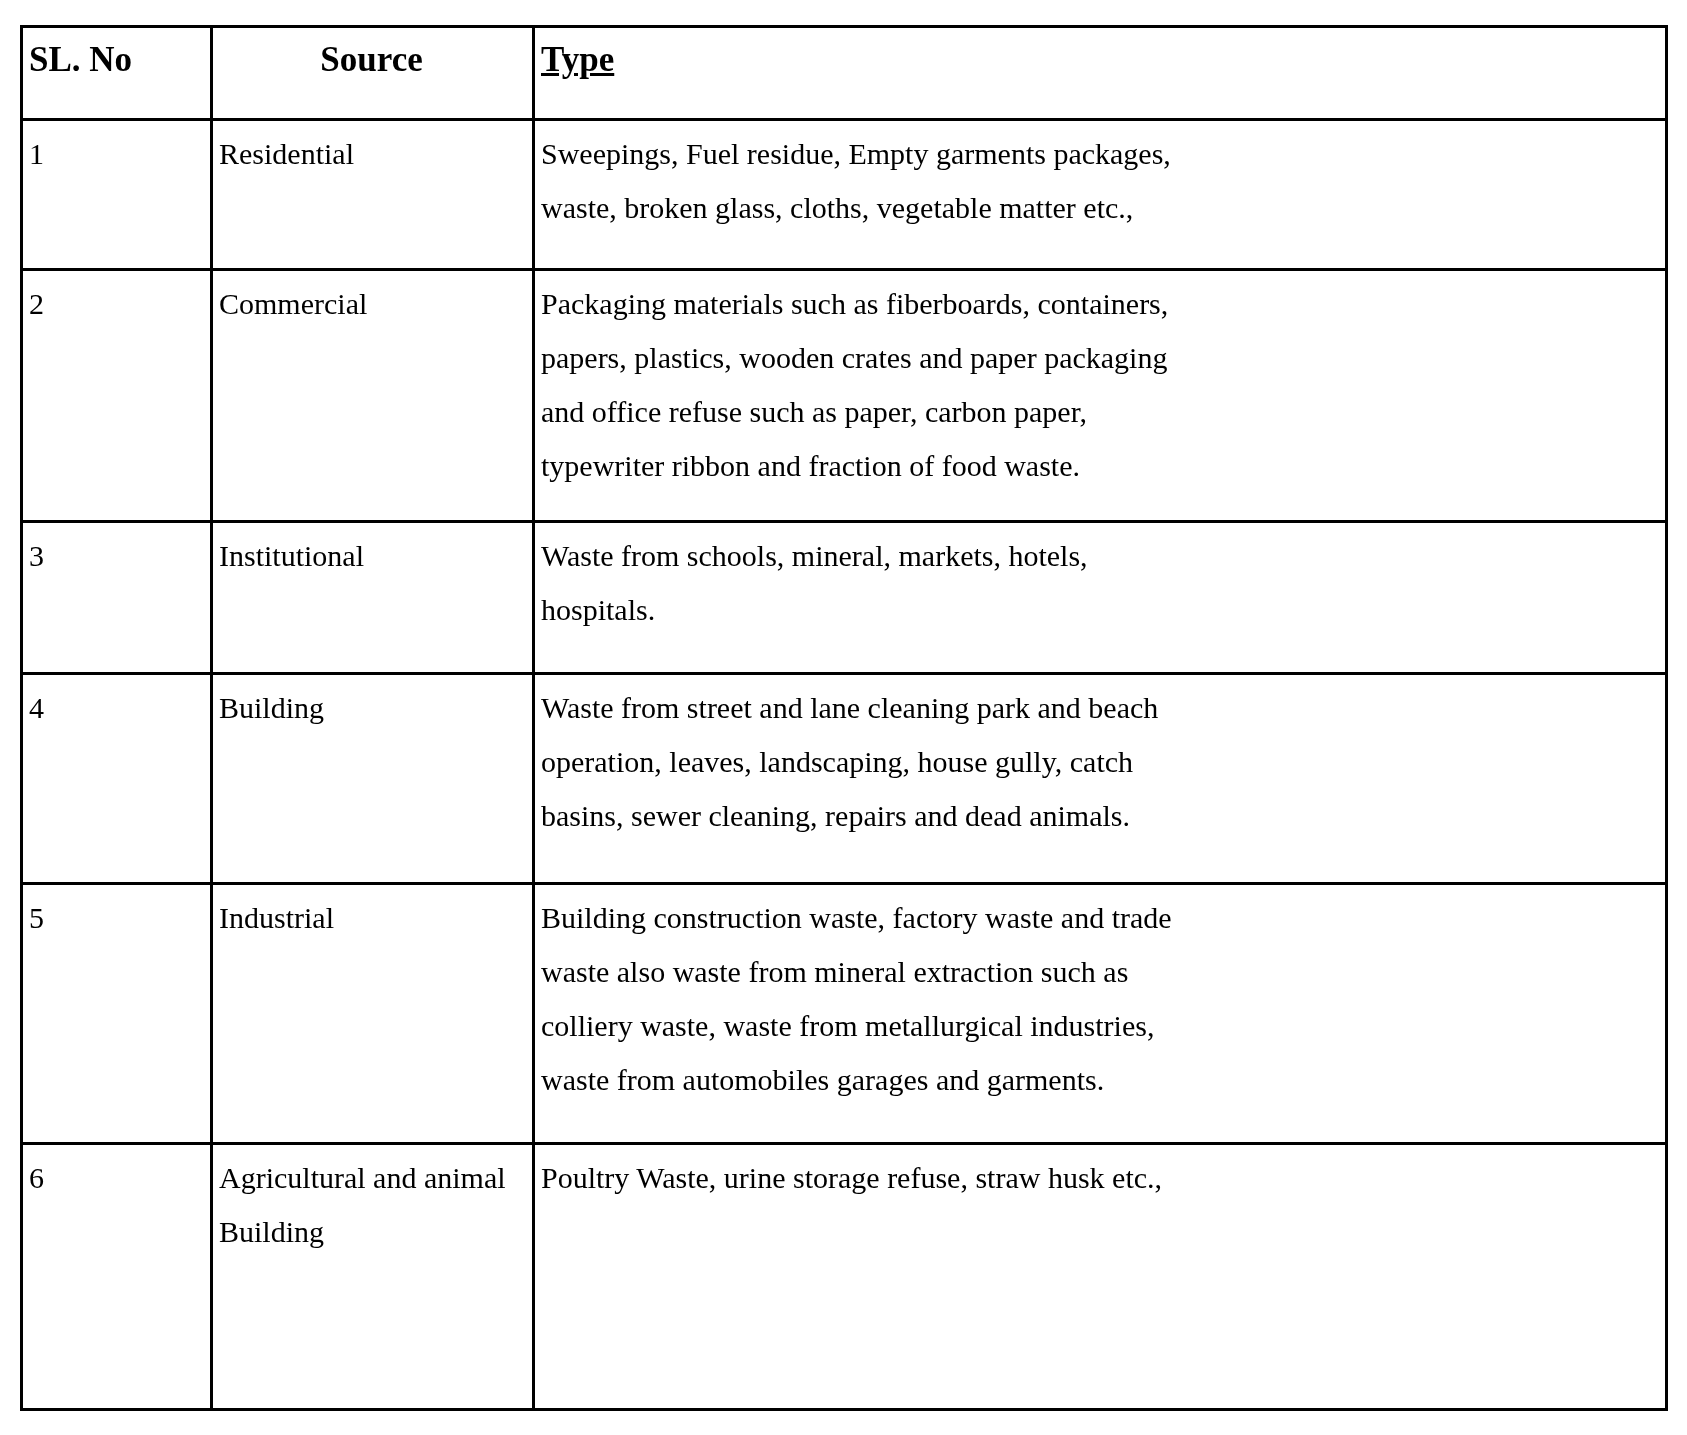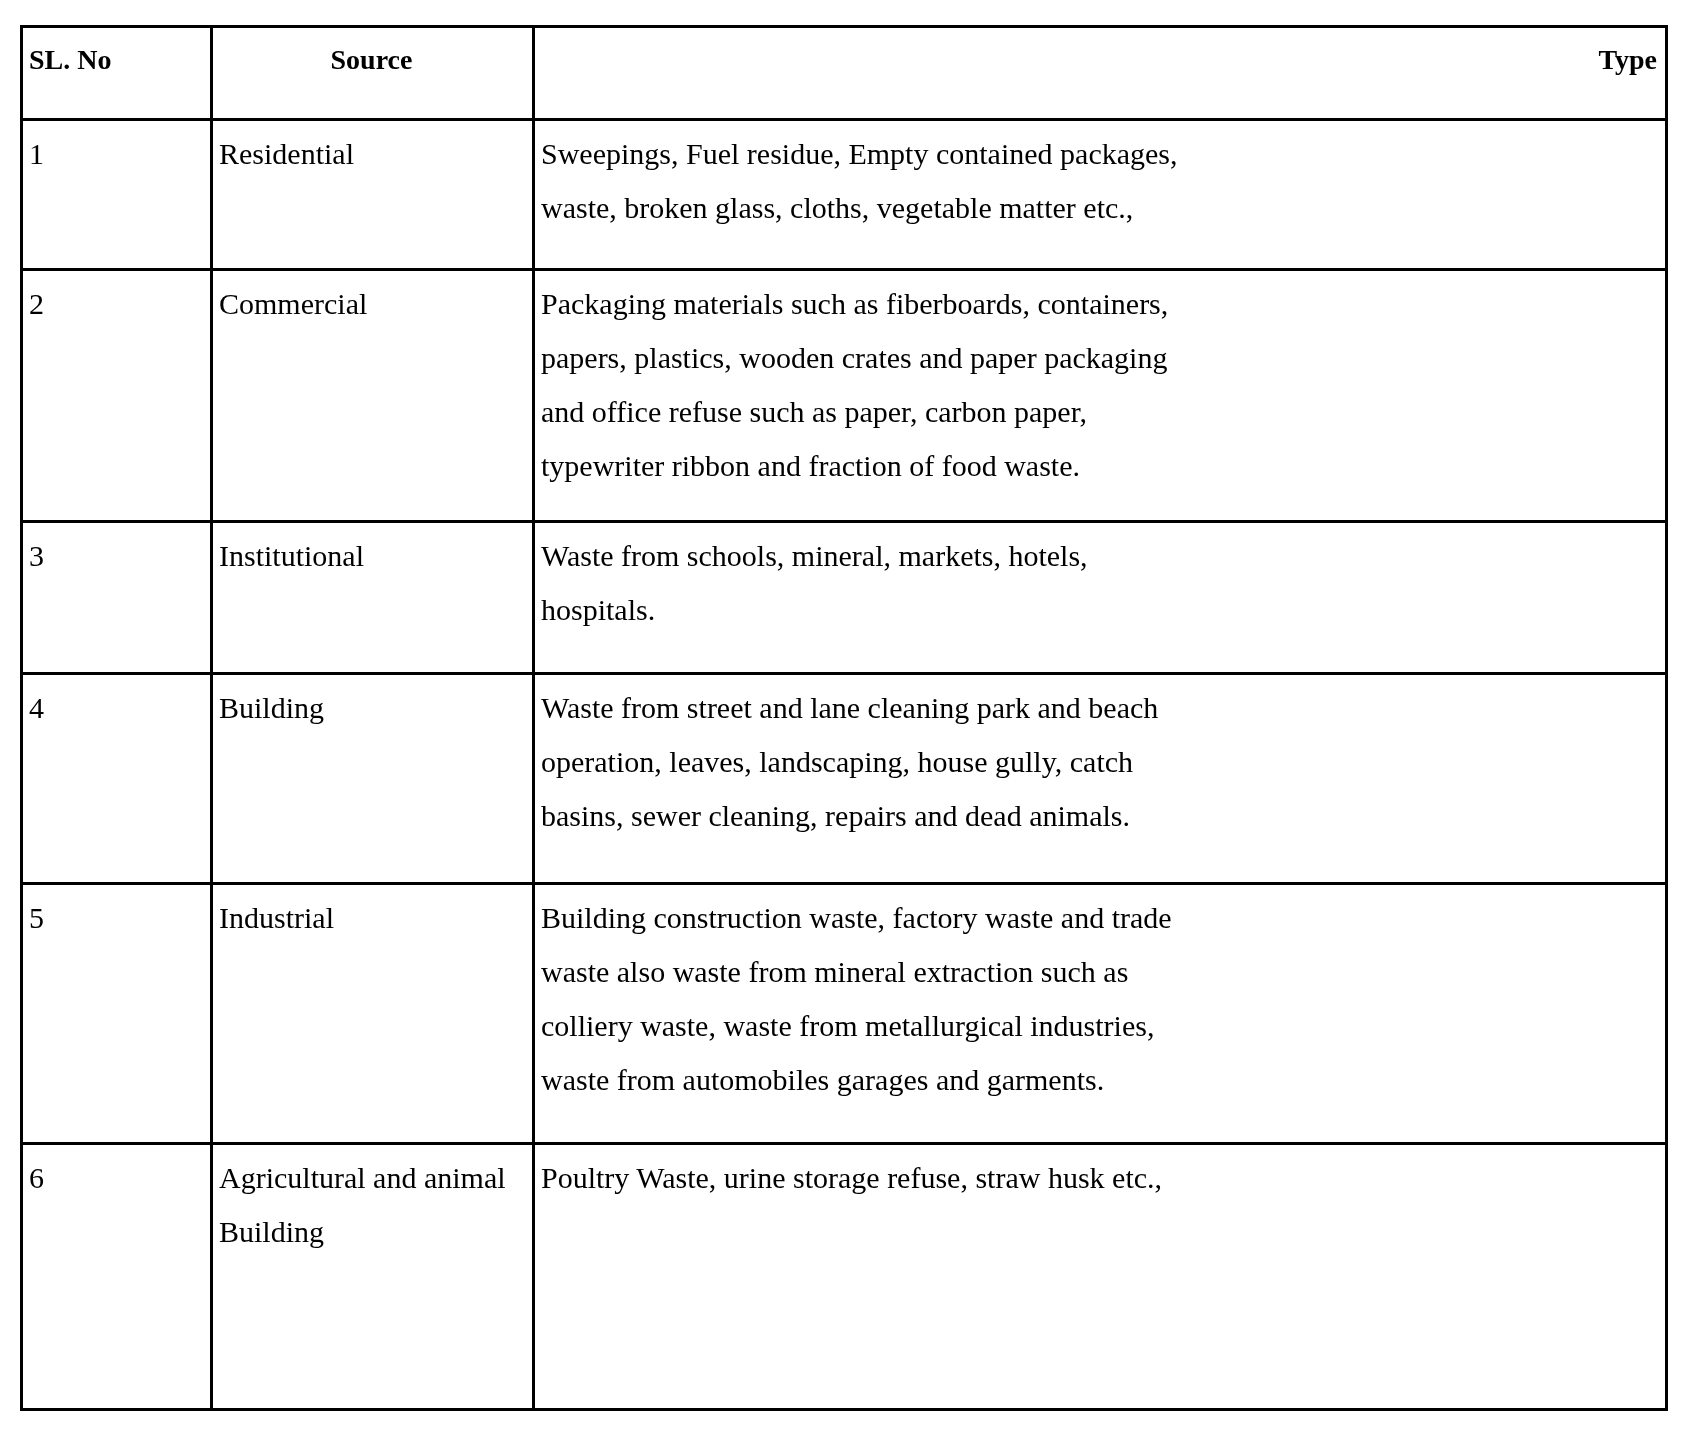--- a/index.html
+++ b/index.html
@@ -27,32 +27,32 @@
     border: 3px solid #000000;
     vertical-align: top;
     padding: 6px 8px 6px 6px;
     font-size: 30px;
     line-height: 54px;
     white-space: pre-line;
     overflow: hidden;
   }
   table.doc-table th {
     font-weight: bold;
-    font-size: 28px;
+    font-size: 35px;
     line-height: 44px;
     white-space: normal;
     padding-top: 10px;
   }
   col.c-sl     { width: 190px; }
   col.c-source { width: 322px; }
   col.c-type   { width: 1133px; }
 
   th.h-sl     { text-align: left; }
   th.h-source { }
-  th.h-type   { text-align: right; }
+  th.h-type   { text-align: left; text-decoration: underline; }
 
   td.cell-sl     { padding-left: 4px; }
   td.cell-source { padding-left: 8px; }
   td.cell-type   { padding-left: 10px; }
 
   tr.row-header { height: 93px; }
   tr.row-1 { height: 150px; }
   tr.row-2 { height: 252px; }
   tr.row-3 { height: 152px; }
   tr.row-4 { height: 210px; }
@@ -73,21 +73,21 @@
       <tr class="row-header">
         <th class="h-sl">SL. No</th>
         <th class="h-source">Source</th>
         <th class="h-type">Type</th>
       </tr>
     </thead>
     <tbody>
       <tr class="row-1">
         <td class="cell-sl">1</td>
         <td class="cell-source">Residential</td>
-        <td class="cell-type">Sweepings, Fuel residue, Empty contained packages,
+        <td class="cell-type">Sweepings, Fuel residue, Empty garments packages,
 waste, broken glass, cloths, vegetable matter etc.,</td>
       </tr>
       <tr class="row-2">
         <td class="cell-sl">2</td>
         <td class="cell-source">Commercial</td>
         <td class="cell-type">Packaging materials such as fiberboards, containers,
 papers, plastics, wooden crates and paper packaging
 and office refuse such as paper, carbon paper,
 typewriter ribbon and fraction of food waste.</td>
       </tr>

